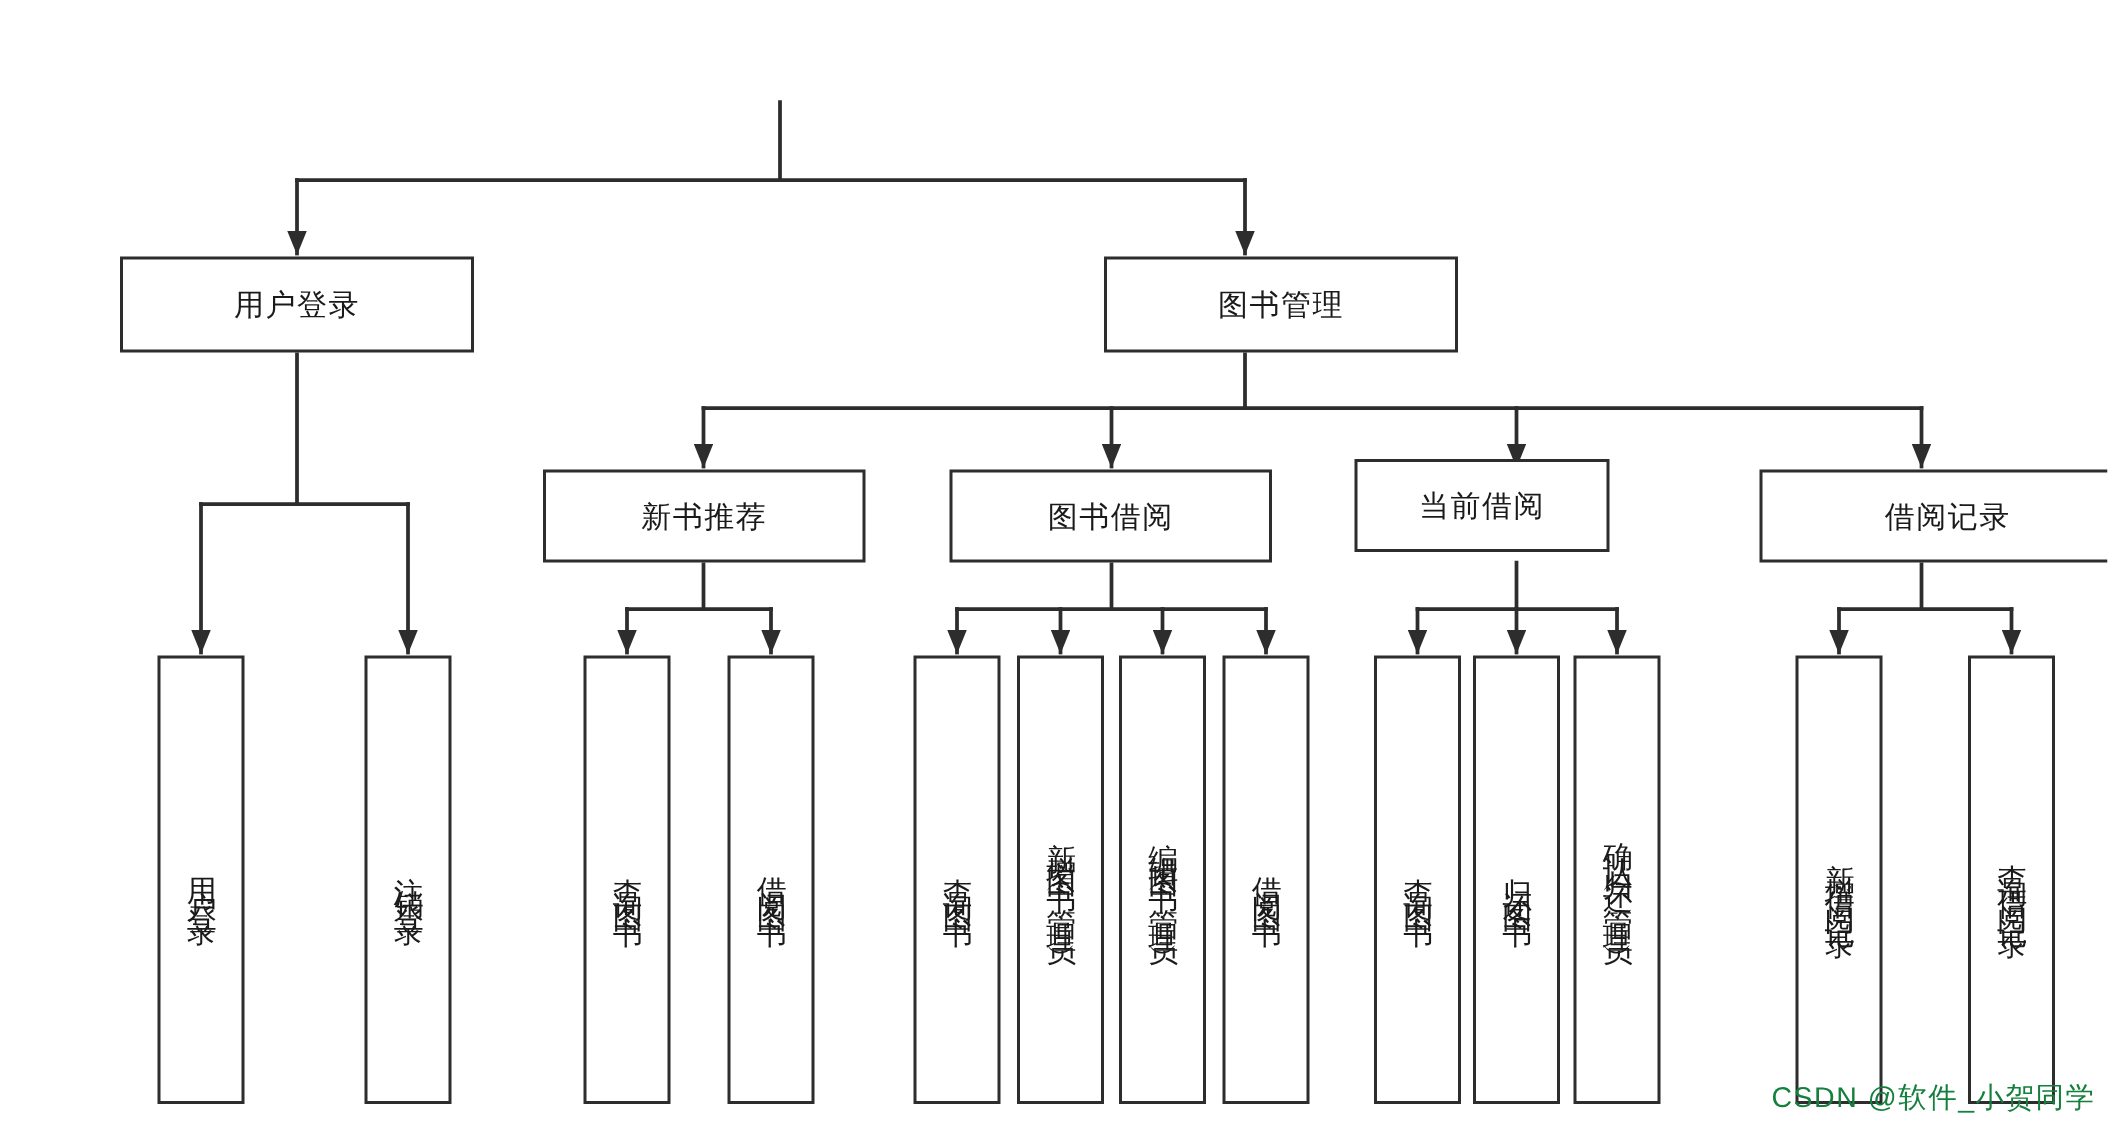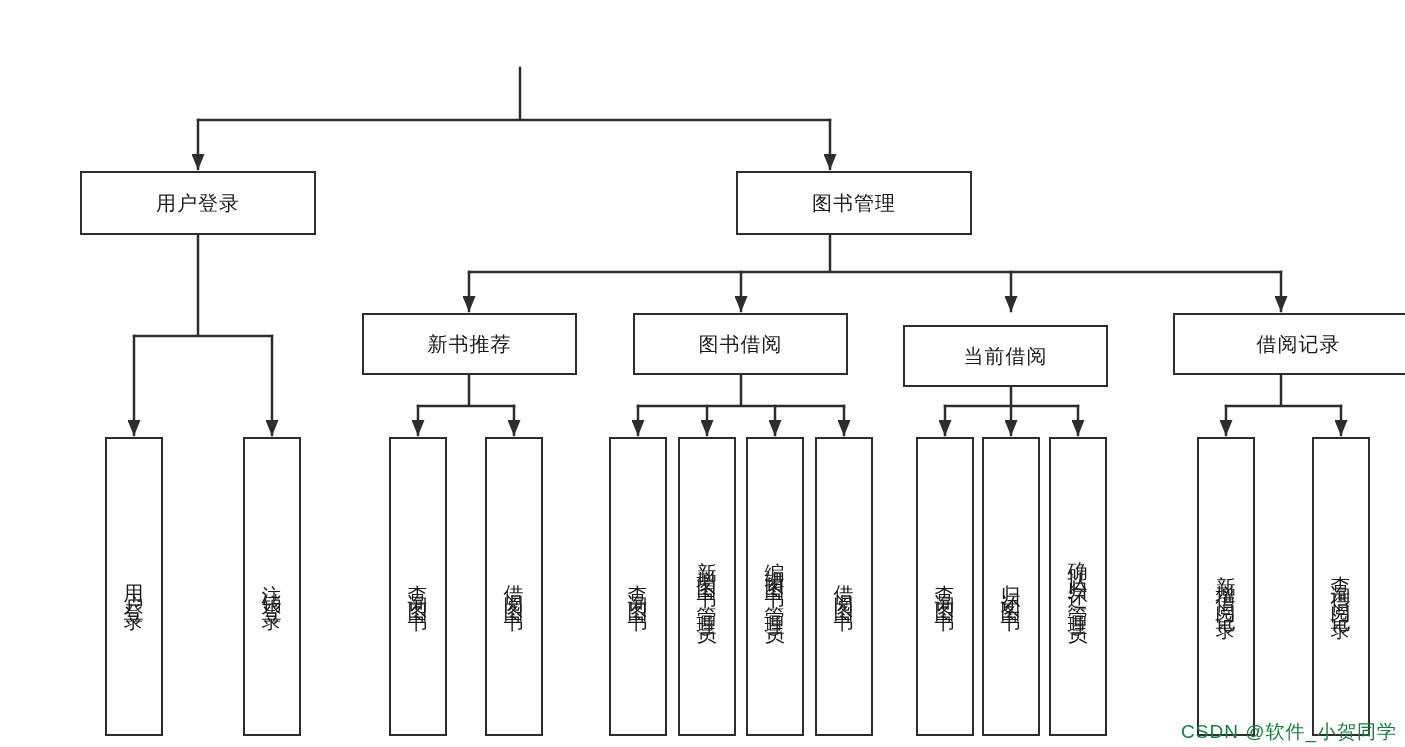--- a/index.html
+++ b/index.html
@@ -44,21 +44,21 @@
     white-space: nowrap;
   }
   
   .n-root   { left: 14px;  top: 12px;  width: 1007px; height: 56px; }
   
   .n-ulogin { left: 80px;  top: 171px; width: 236px;  height: 64px; }
   .n-bmgmt  { left: 712px; top: 171px; width: 236px;  height: 64px; margin-left: 24px; }
   
   .n-rec    { left: 362px;  top: 313px; width: 215px; height: 62px; }
   .n-borrow { left: 633px;  top: 313px; width: 215px; height: 62px; }
-  .n-cur    { left: 903px;  top: 325px; width: 205px; height: 62px; }
+  .n-cur    { left: 903px;  top: 306px; width: 170px; height: 62px; }
   .n-recs   { left: 1173px; top: 313px; width: 251px; height: 62px; }
   
   .vbox { top: 437px; width: 58px; height: 299px; }
   .n-l1 { left: 105px; }
   .n-l2 { left: 243px; }
   .n-r1 { left: 389px; }
   .n-r2 { left: 485px; }
   .n-b1 { left: 609px; }
   .n-b2 { left: 678px; }
   .n-b3 { left: 746px; }

